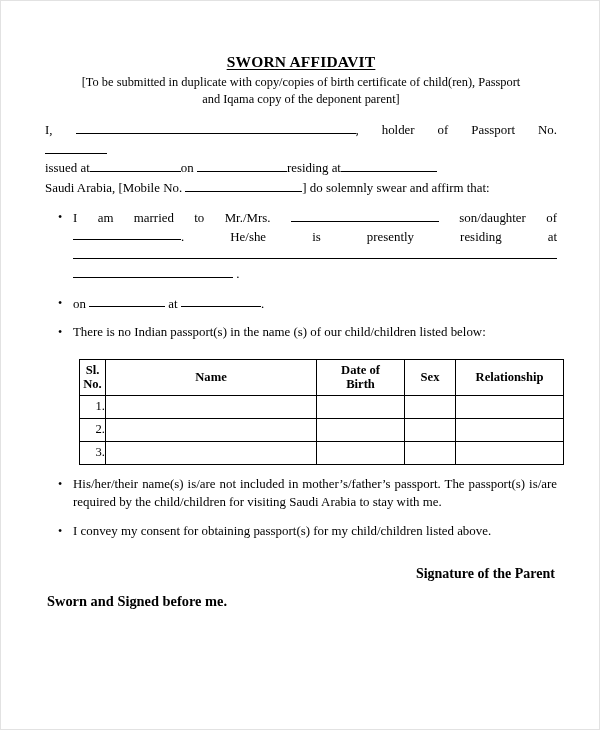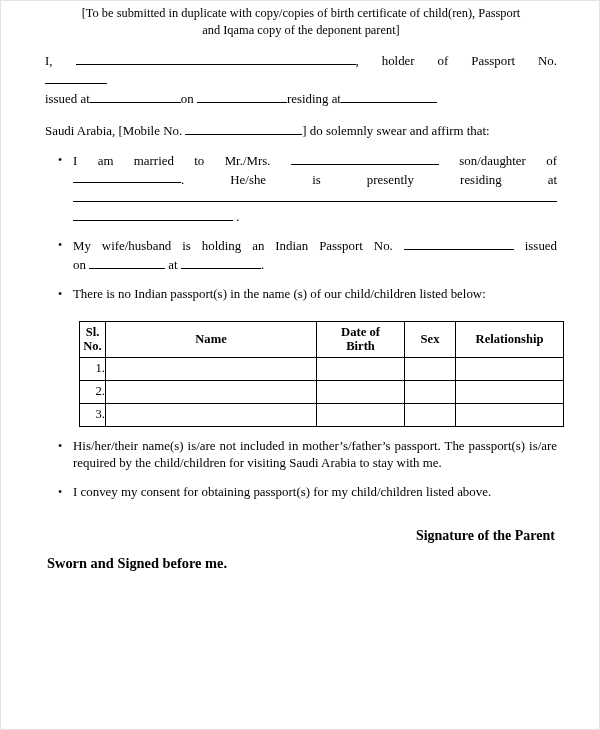--- a/index.html
+++ b/index.html
@@ -54,21 +54,21 @@
   }
   .intro-line1 {
     text-align: justify;
     text-align-last: justify;
   }
   .intro-line2, .intro-line3, .intro-line4 {
     white-space: nowrap;
   }
   .intro-line2 { margin-top: 1px; }
   .intro-line3 { margin-top: 0px; }
-  .intro-line4 { margin-top: 14px; }
+  .intro-line4 { margin-top: 2px; }
 
   .ul-fill {
     display: inline-block;
     border-bottom: 1px solid #000;
     height: 0.92em;
     vertical-align: baseline;
   }
 
   
   .bullets {
@@ -148,20 +148,21 @@
     margin-top: 11px;
     margin-left: 2px;
   }
 </style>
 </head>
 <body>
 
 <div class="page">
   <div class="content">
 
+    <div class="doc-title"><span>SWORN AFFIDAVIT</span></div>
 
     <div class="doc-subtitle">
       <div>[To be submitted in duplicate with copy/copies of birth certificate of child(ren), Passport</div>
       <div>and Iqama copy of the deponent parent]</div>
     </div>
 
     <div class="intro">
       <div class="intro-line1"><span>I,</span> <span class="ul-fill" style="width:280px"></span><span>, holder of Passport No.</span></div>
       <div class="intro-line2"><span class="ul-fill" style="width:62px"></span></div>
       <div class="intro-line3"><span>issued at</span><span class="ul-fill" style="width:91px"></span><span>on</span> <span class="ul-fill" style="width:90px"></span><span>residing at</span><span class="ul-fill" style="width:96px"></span></div>
@@ -171,21 +172,20 @@
     <ul class="bullets">
 
       <li class="bullet">
         <div class="just-all"><span>I am married to Mr./Mrs.</span> <span class="ul-fill" style="width:148px"></span> <span>son/daughter of</span></div>
         <div class="just-all"><span class="ul-fill" style="width:108px"></span><span>.</span> <span>He/she is presently residing at</span></div>
         <div><span class="ul-fill" style="width:484px"></span></div>
         <div><span class="ul-fill" style="width:160px"></span> <span>.</span></div>
       </li>
 
       <li class="bullet">
-        <div class="just-all"><span>My wife/husband is holding an Indian Passport No.</span> <span class="ul-fill" style="width:110px"></span> <span>issued</span></div>
         <div><span>on</span> <span class="ul-fill" style="width:76px"></span> <span>at</span> <span class="ul-fill" style="width:80px"></span><span>.</span></div>
       </li>
 
       <li class="bullet just"><span>There is no Indian passport(s) in the name (s) of our child/children listed below:</span></li>
     </ul>
 
     <table class="child-table">
       <thead>
         <tr>
           <th class="col-sl">

